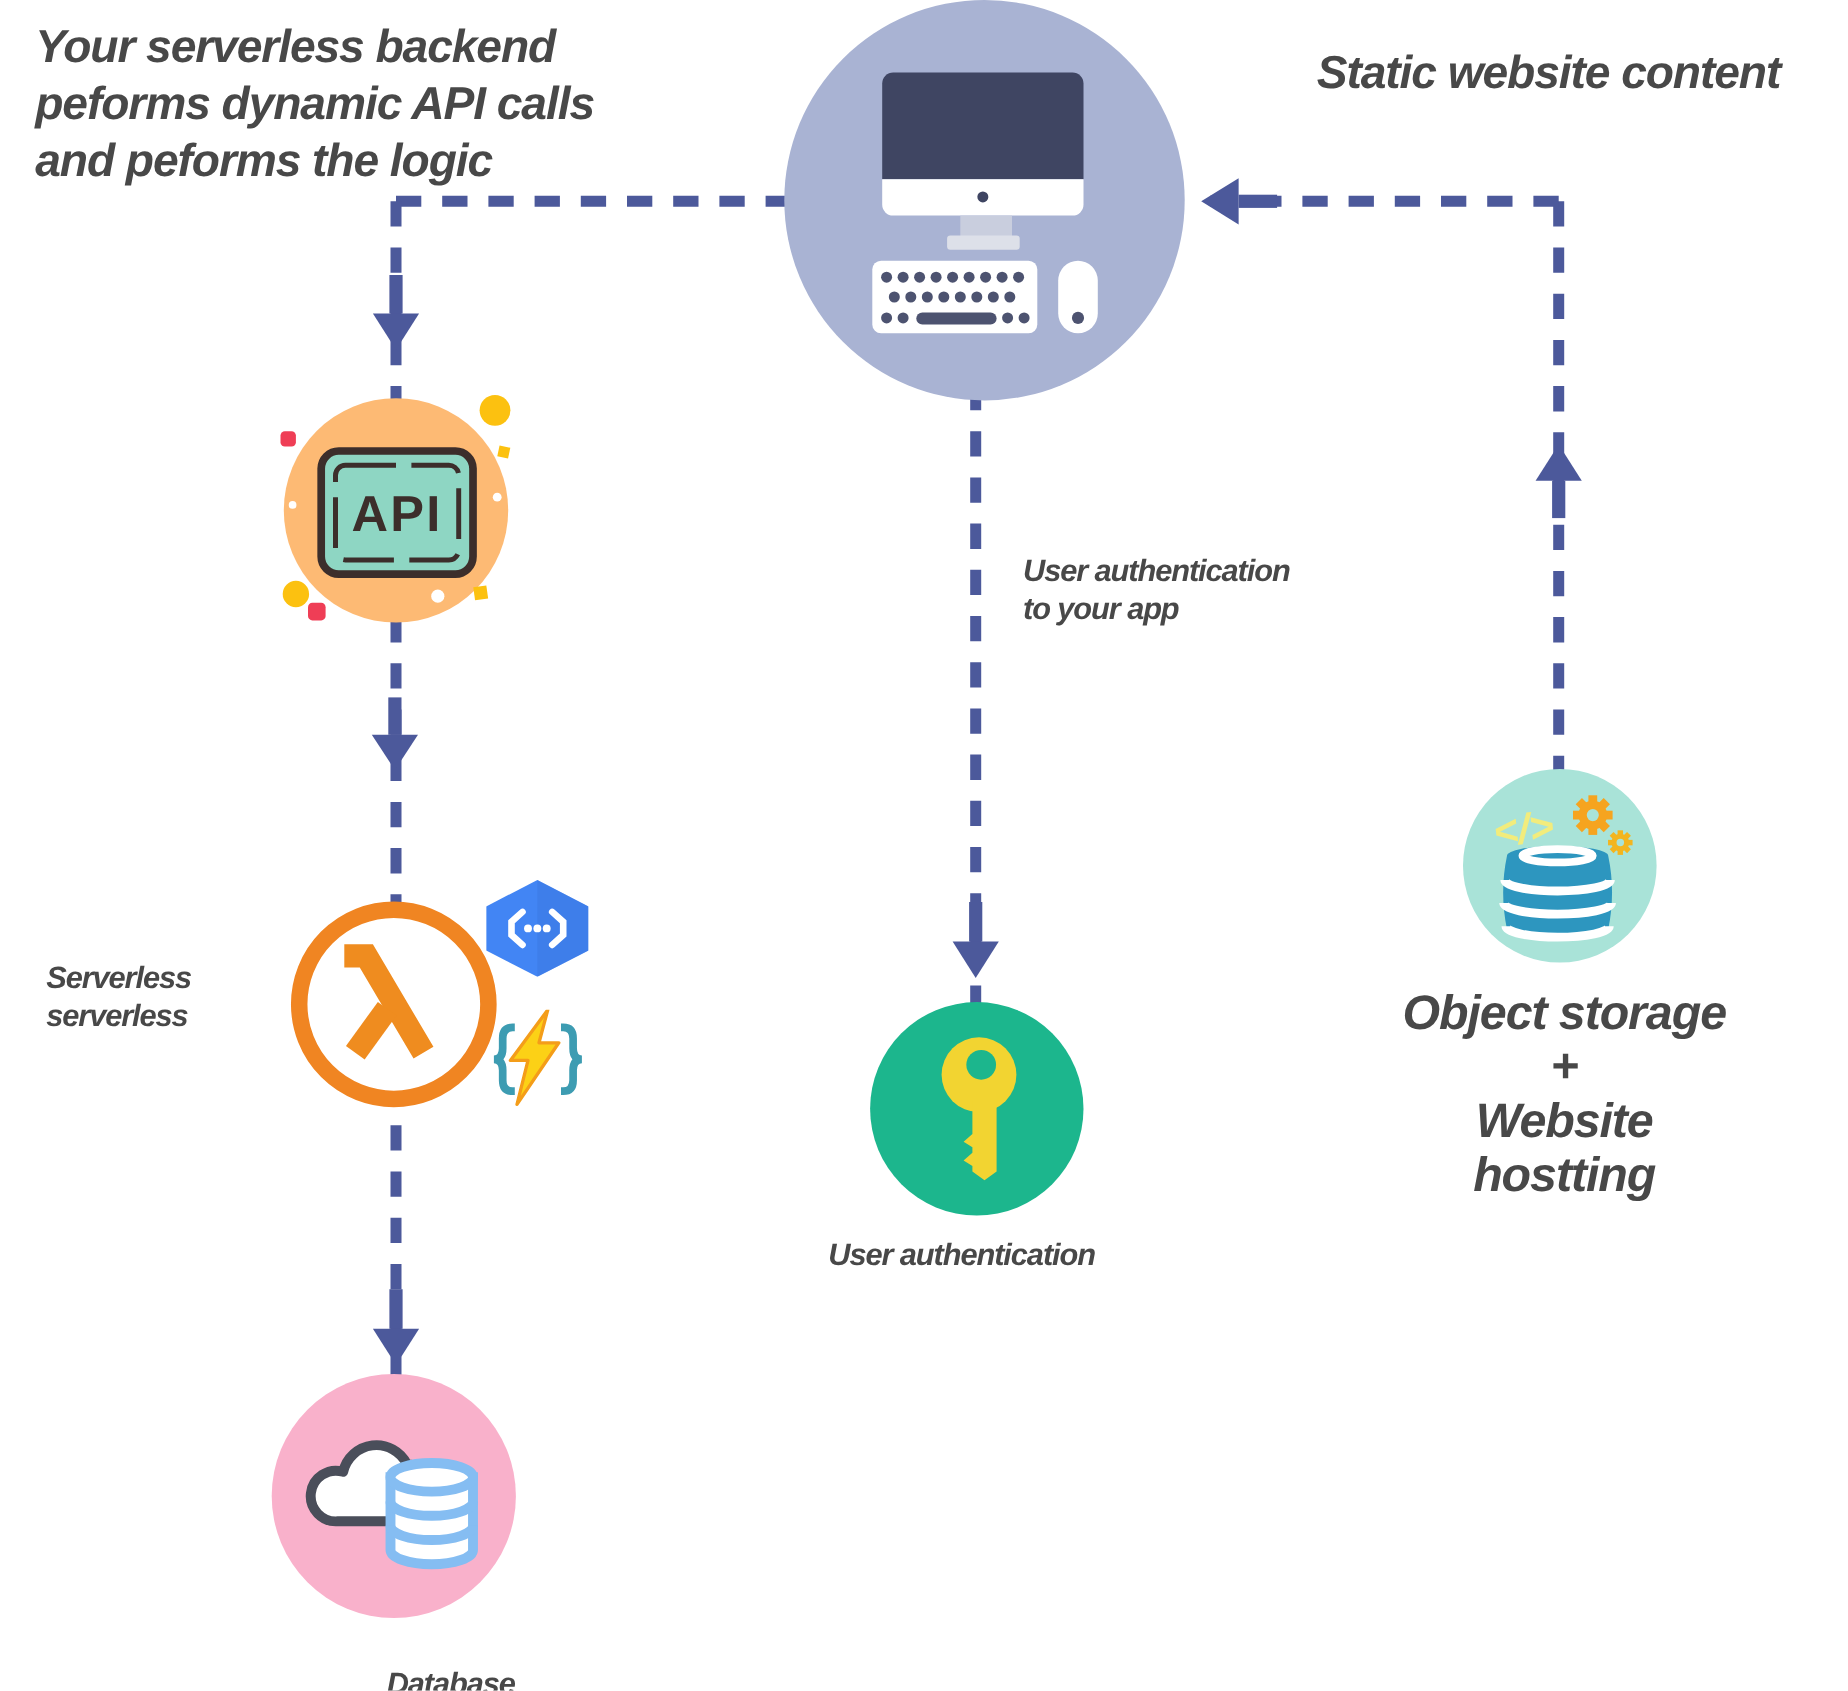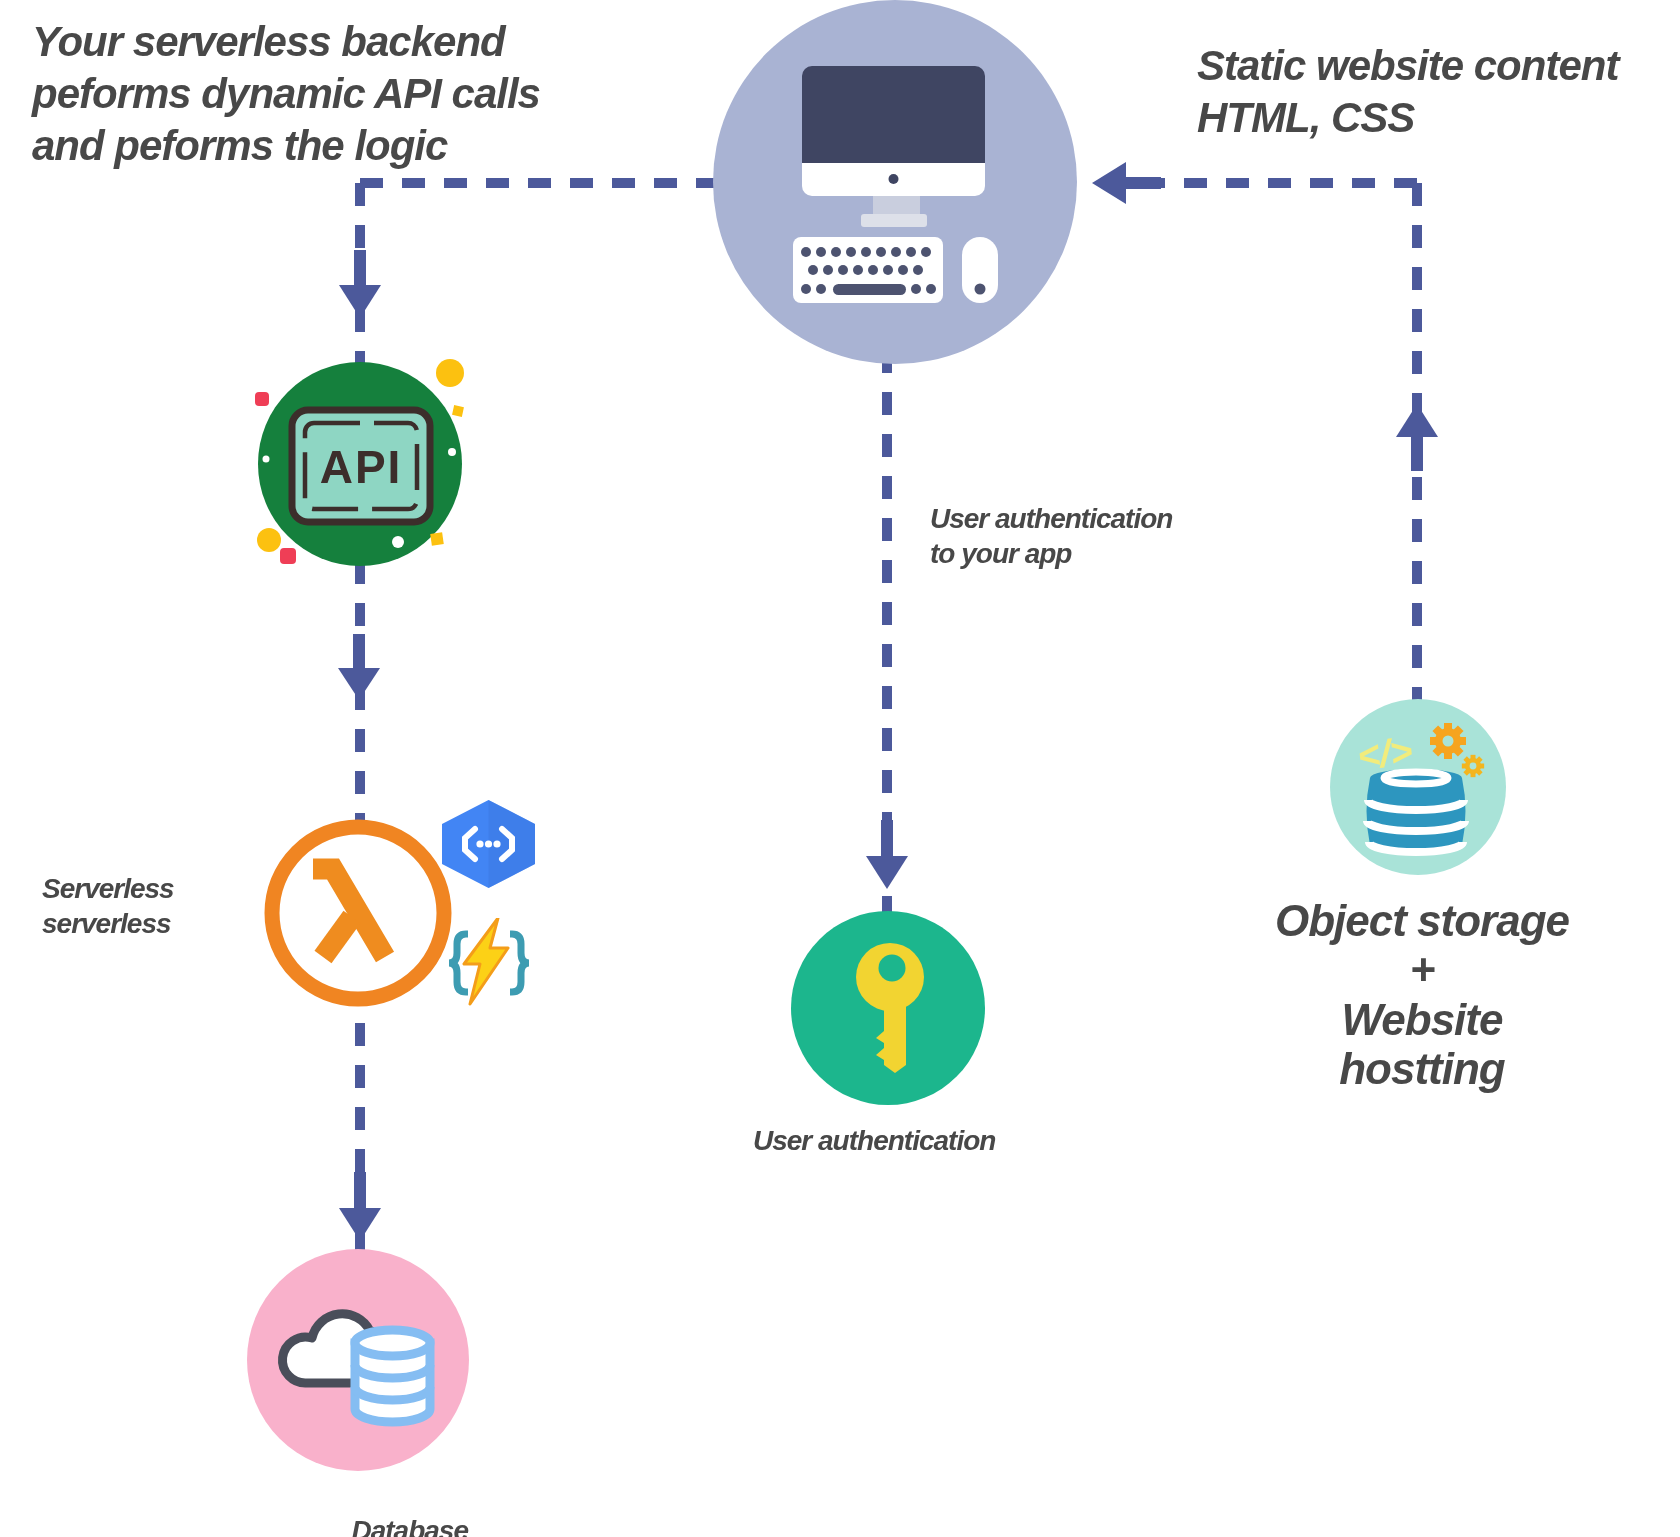--- a/index.html
+++ b/index.html
@@ -2,21 +2,21 @@
 <html><head>
 <meta charset="utf-8">
 <style>
   html,body{margin:0;padding:0;background:#ffffff;}
   .canvas{position:relative;width:1680px;height:1537px;background:#ffffff;overflow:hidden;
           font-family:"Liberation Sans",sans-serif;}
   .lines{position:absolute;left:0;top:0;z-index:1;}
   .circle{position:absolute;border-radius:50%;z-index:2;}
   .node-svg{position:absolute;z-index:3;}
   .client-circle{left:713px;top:0;width:364px;height:364px;background:#a9b3d3;}
-  .api-circle{left:258px;top:362px;width:204px;height:204px;background:#15803d;}
+  .api-circle{left:258px;top:362px;width:204px;height:204px;background:#fdba74;}
   .auth-circle{left:791px;top:911px;width:194px;height:194px;background:#1cb68d;}
   .db-circle{left:247px;top:1249px;width:222px;height:222px;background:#f9b1cb;}
   .storage-circle{left:1330px;top:699px;width:176px;height:176px;background:#a9e3d8;}
   .note{position:absolute;z-index:6;color:#484848;font-weight:bold;font-style:italic;
         letter-spacing:-1px;line-height:1.24;white-space:nowrap;}
   .f42{font-size:42px;}
   .f40{font-size:28px;}
   .f38{font-size:44px;line-height:1.12;}
   .centered{text-align:center;white-space:normal;}
   .deco{position:absolute;z-index:5;display:block;}
@@ -205,21 +205,20 @@
   </div>
 
   <div class="note f42" style="left:12px;top:16px;margin-left:20px;">
     <div>Your serverless backend</div>
     <div>peforms dynamic API calls</div>
     <div>and peforms the logic</div>
   </div>
 
   <div class="note f42" style="left:1197px;top:40px;">
     <div>Static website content</div>
-    <div>HTML, CSS</div>
   </div>
 
   <div class="note f40" style="left:930px;top:502px;">
     <div>User authentication</div>
     <div>to your app</div>
   </div>
 
   <div class="note f40" style="left:42px;top:872px;">
     <div>Serverless</div>
     <div>serverless</div>

